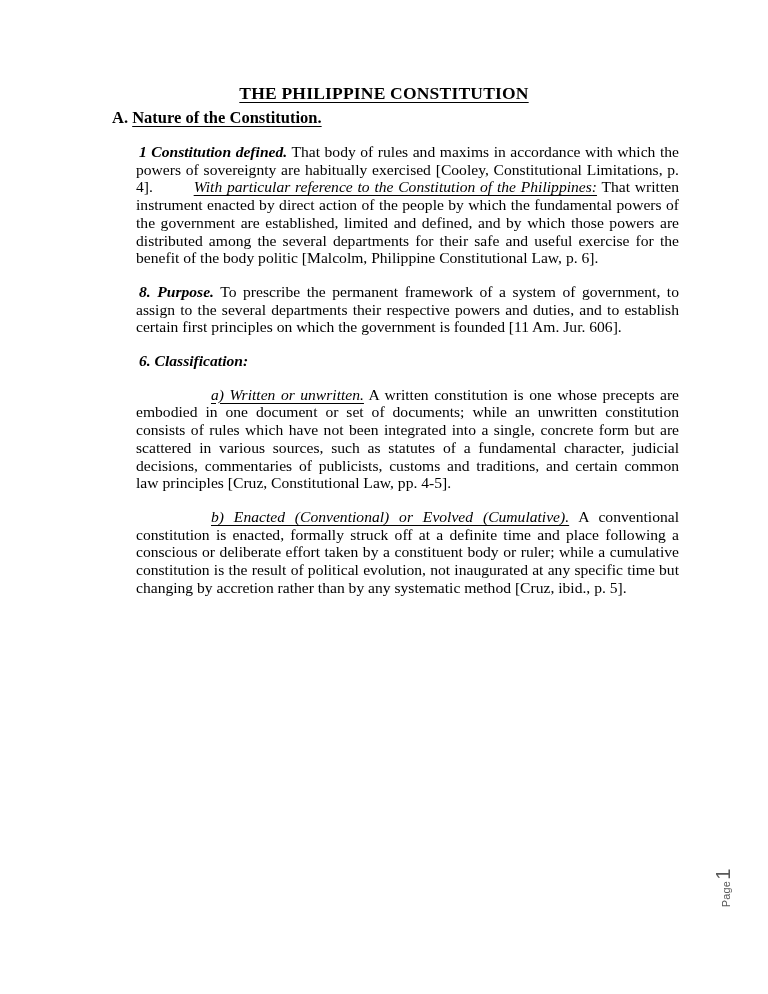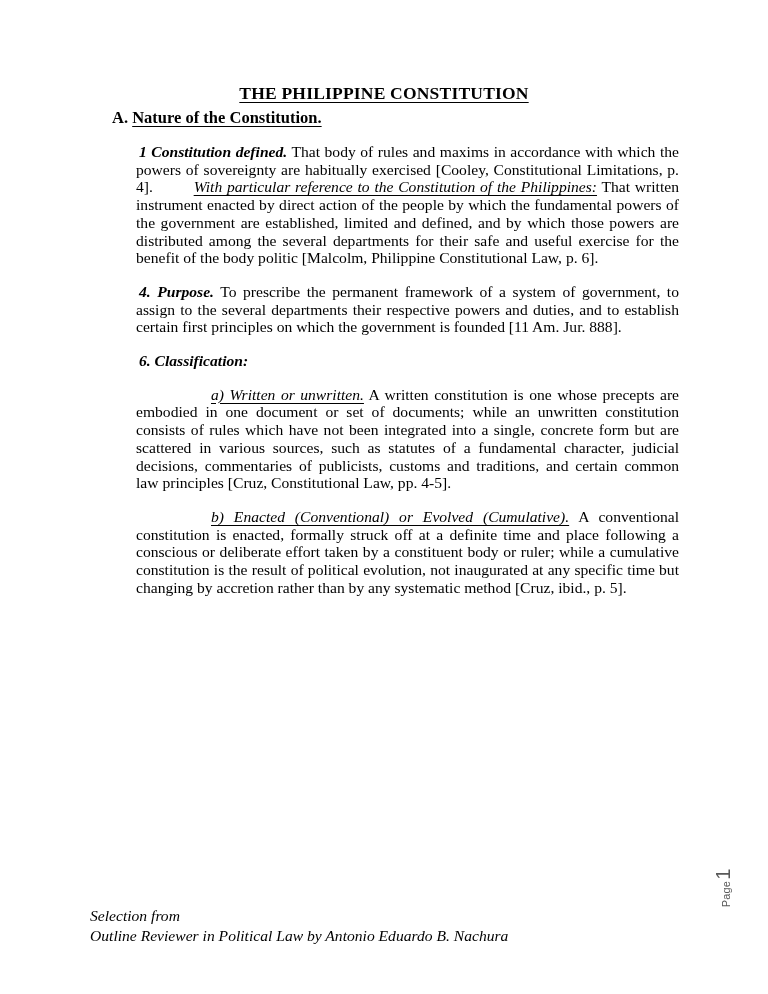--- a/index.html
+++ b/index.html
@@ -152,35 +152,31 @@
   </h1>
 
   <div class="section-head">
     <span class="letter">A.</span><span>&nbsp;</span><span class="u">Nature of the Constitution.</span>
   </div>
 
   <div class="body-col">
 
     <p class="para"><span class="lead">1 Constitution defined.</span><span> That body of rules and maxims in accordance with which the powers of sovereignty are habitually exercised [Cooley, Constitutional Limitations, p. 4]. </span><span class="iu">With particular reference to the Constitution of the Philippines:</span><span> That written instrument enacted by direct action of the people by which the fundamental powers of the government are established, limited and defined, and by which those powers are distributed among the several departments for their safe and useful exercise for the benefit of the body politic [Malcolm, Philippine Constitutional Law, p. 6].</span></p>
 
-    <p class="para gap"><span class="lead">4. Purpose.</span><span> To prescribe the permanent framework of a system of government, to assign to the several departments their respective powers and duties, and to establish certain first principles on which the government is founded [11 Am. Jur. 888].</span></p>
+    <p class="para gap"><span class="lead">8. Purpose.</span><span> To prescribe the permanent framework of a system of government, to assign to the several departments their respective powers and duties, and to establish certain first principles on which the government is founded [11 Am. Jur. 606].</span></p>
 
     <p class="sub-head">6. Classification:</p>
 
     <p class="para gap indent"><span class="iu">a) Written or unwritten.</span><span> A written constitution is one whose precepts are embodied in one document or set of documents; while an unwritten constitution consists of rules which have not been integrated into a single, concrete form but are scattered in various sources, such as statutes of a fundamental character, judicial decisions, commentaries of publicists, customs and traditions, and certain common law principles [Cruz, Constitutional Law, pp. 4-5].</span></p>
 
     <p class="para gap indent"><span class="iu">b) Enacted (Conventional) or Evolved (Cumulative).</span><span> A conventional constitution is enacted, formally struck off at a definite time and place following a conscious or deliberate effort taken by a constituent body or ruler; while a cumulative constitution is the result of political evolution, not inaugurated at any specific time but changing by accretion rather than by any systematic method [Cruz, ibid., p. 5].</span></p>
 
 
   </div>
 
-  <div class="footer">
-    <div>Selection from</div>
-    <div>Outline Reviewer in Political Law by Antonio Eduardo B. Nachura</div>
-  </div>
 
   <div class="page-marker" style="color: rgb(89, 89, 89);">
     <div class="rot">
       <span class="pm-label">Page</span>
         <span class="pm-number">1</span>
     </div>
   </div>
 
 </div>
 

